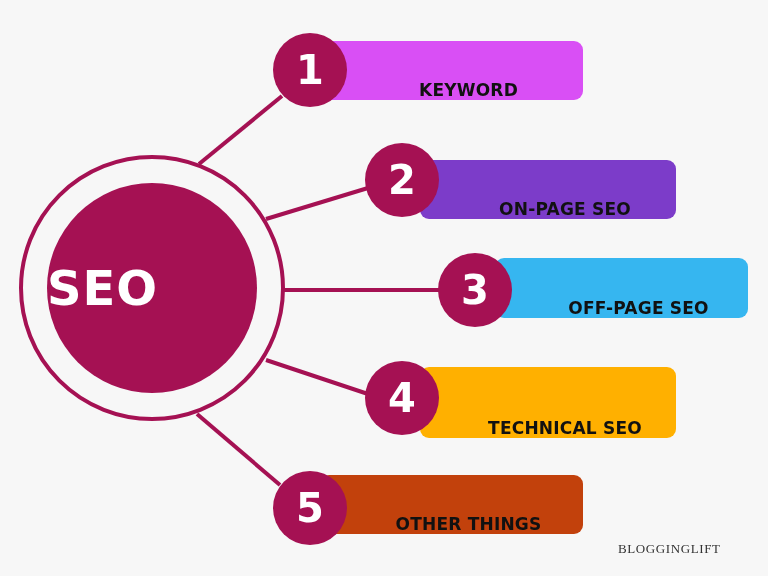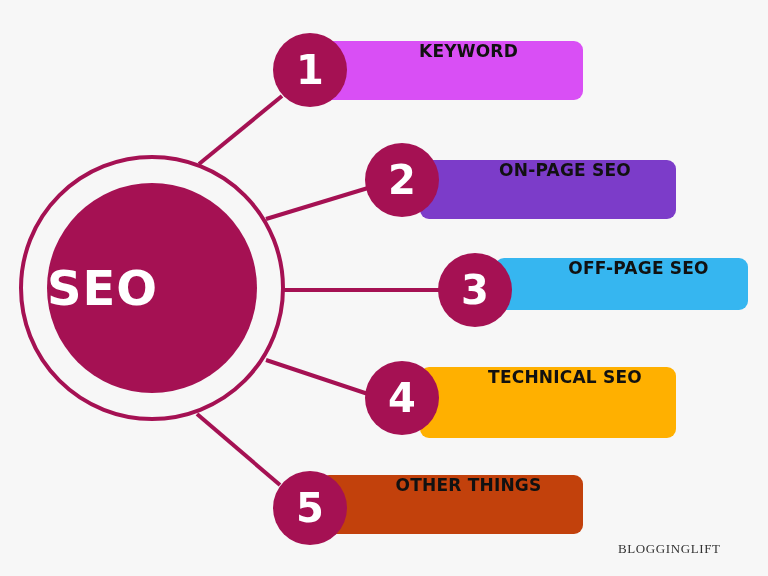--- a/index.html
+++ b/index.html
@@ -1,18 +1,18 @@
 <!DOCTYPE html>
 <html><head>
   <meta charset="utf-8">
   <style>
     html, body { margin:0; padding:0; }
     body { width:768px; height:576px; background:#f7f7f7; position:relative; overflow:hidden; font-family:"DejaVu Sans", sans-serif; }
     svg.lines { position:absolute; left:0; top:0; }
-    .bar { position:absolute; border-radius:9px; display:flex; align-items:flex-start; justify-content:center; font-weight:bold; font-size:17px; color:#111; letter-spacing:0.2px; }
+    .bar { position:absolute; border-radius:9px; display:flex; align-items:flex-end; justify-content:center; font-weight:bold; font-size:17px; color:#111; letter-spacing:0.2px; }
     .bar span { display:block; padding-left:34px; }
     .num { position:absolute; width:74px; height:74px; border-radius:50%; background:#a51153; color:#fff; font-weight:bold; font-size:40px; display:flex; align-items:center; justify-content:center; }
     .hub-label { position:absolute; left:47px; top:250px; width:210px; font-weight:bold; font-size:48px; color:#fff; letter-spacing:1px; line-height:76px; }
     .brand { position:absolute; left:618px; top:541px; font-size:13px; color:#333; letter-spacing:0.6px; font-family:Liberation Serif, serif; }
   </style>
 </head>
 <body>
 
 <svg class="lines" width="768" height="576">
   <circle cx="152" cy="288" r="131" fill="none" stroke="#a51153" stroke-width="4"></circle>
@@ -29,21 +29,21 @@
 <div class="bar" id="bar0" style="left:320px;top:41px;width:263px;height:59px;background:#d94ff5;">
     <span>KEYWORD</span>
   </div>
 <div class="num" style="left:273px;top:33px;">1</div>
 
 <div class="bar" id="bar1" style="left:420px;top:150px;width:256px;height:59px;background:#7c3cc9;margin-top:10px;">
     <span>ON-PAGE SEO</span>
   </div>
 <div class="num" style="left:365px;top:143px;">2</div>
 
-<div class="bar" id="bar2" style="left:495px;top:258px;width:253px;height:52px;background:#36b6f0;">
+<div class="bar" id="bar2" style="left:495px;top:258px;width:253px;height:60px;background:#36b6f0;">
     <span>OFF-PAGE SEO</span>
   </div>
 <div class="num" style="left:438px;top:253px;">3</div>
 
 <div class="bar" id="bar3" style="left:420px;top:367px;width:256px;height:71px;background:#ffb000;">
     <span>TECHNICAL SEO</span>
   </div>
 <div class="num" style="left:365px;top:361px;">4</div>
 
 <div class="bar" id="bar4" style="left:320px;top:475px;width:263px;height:59px;background:#c2410c;">

